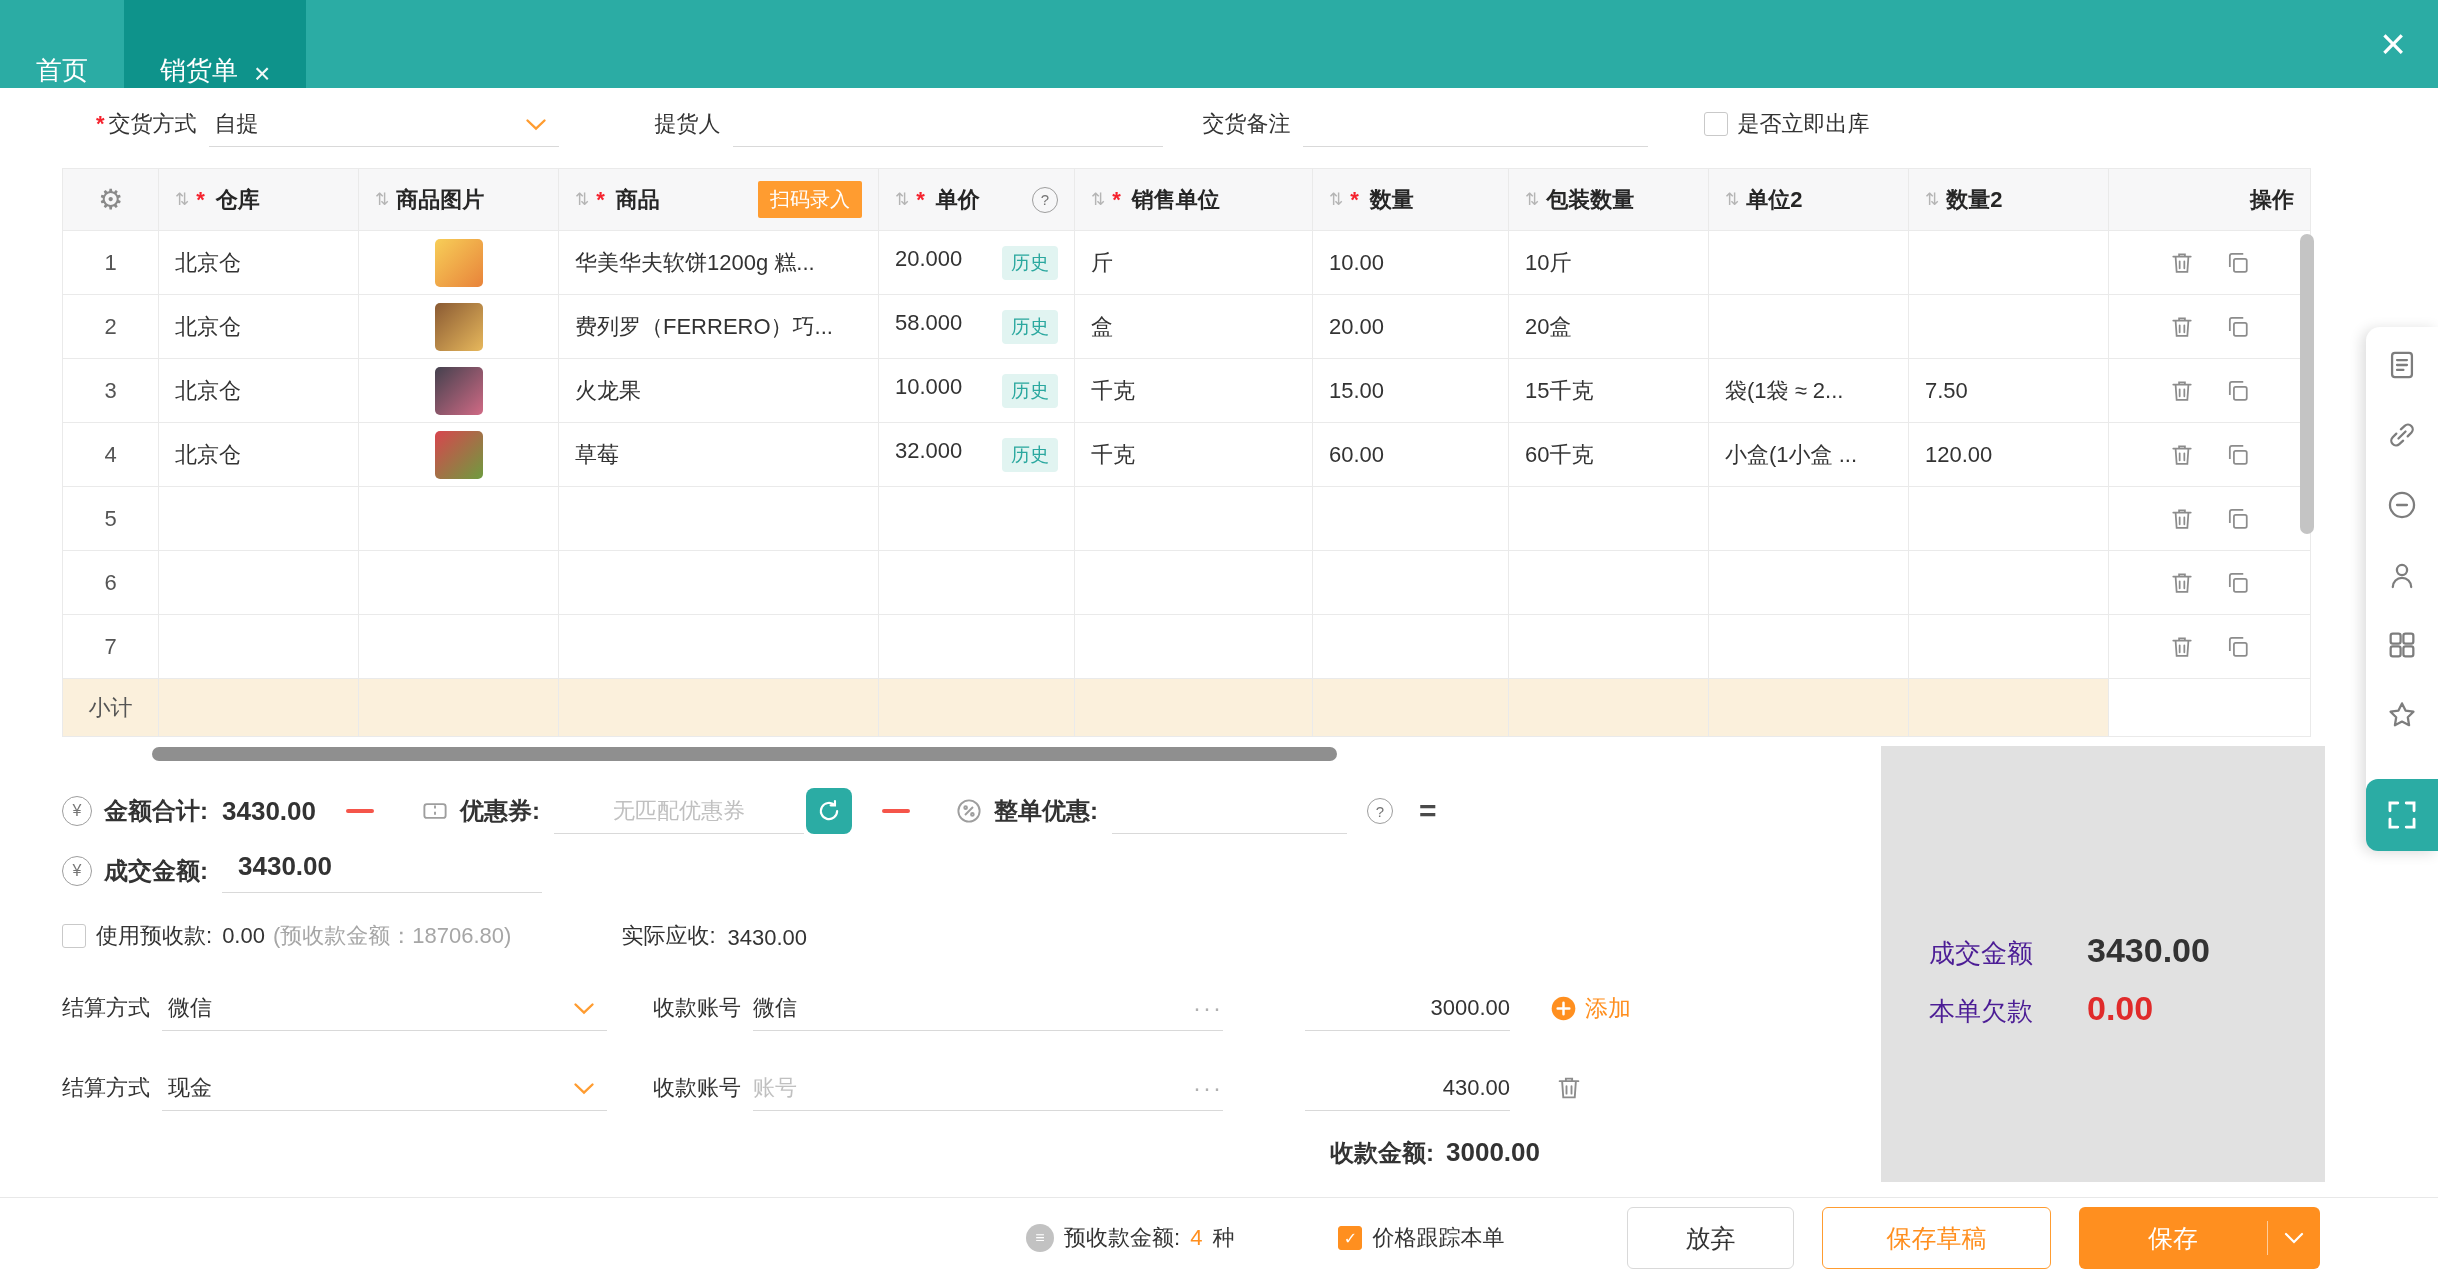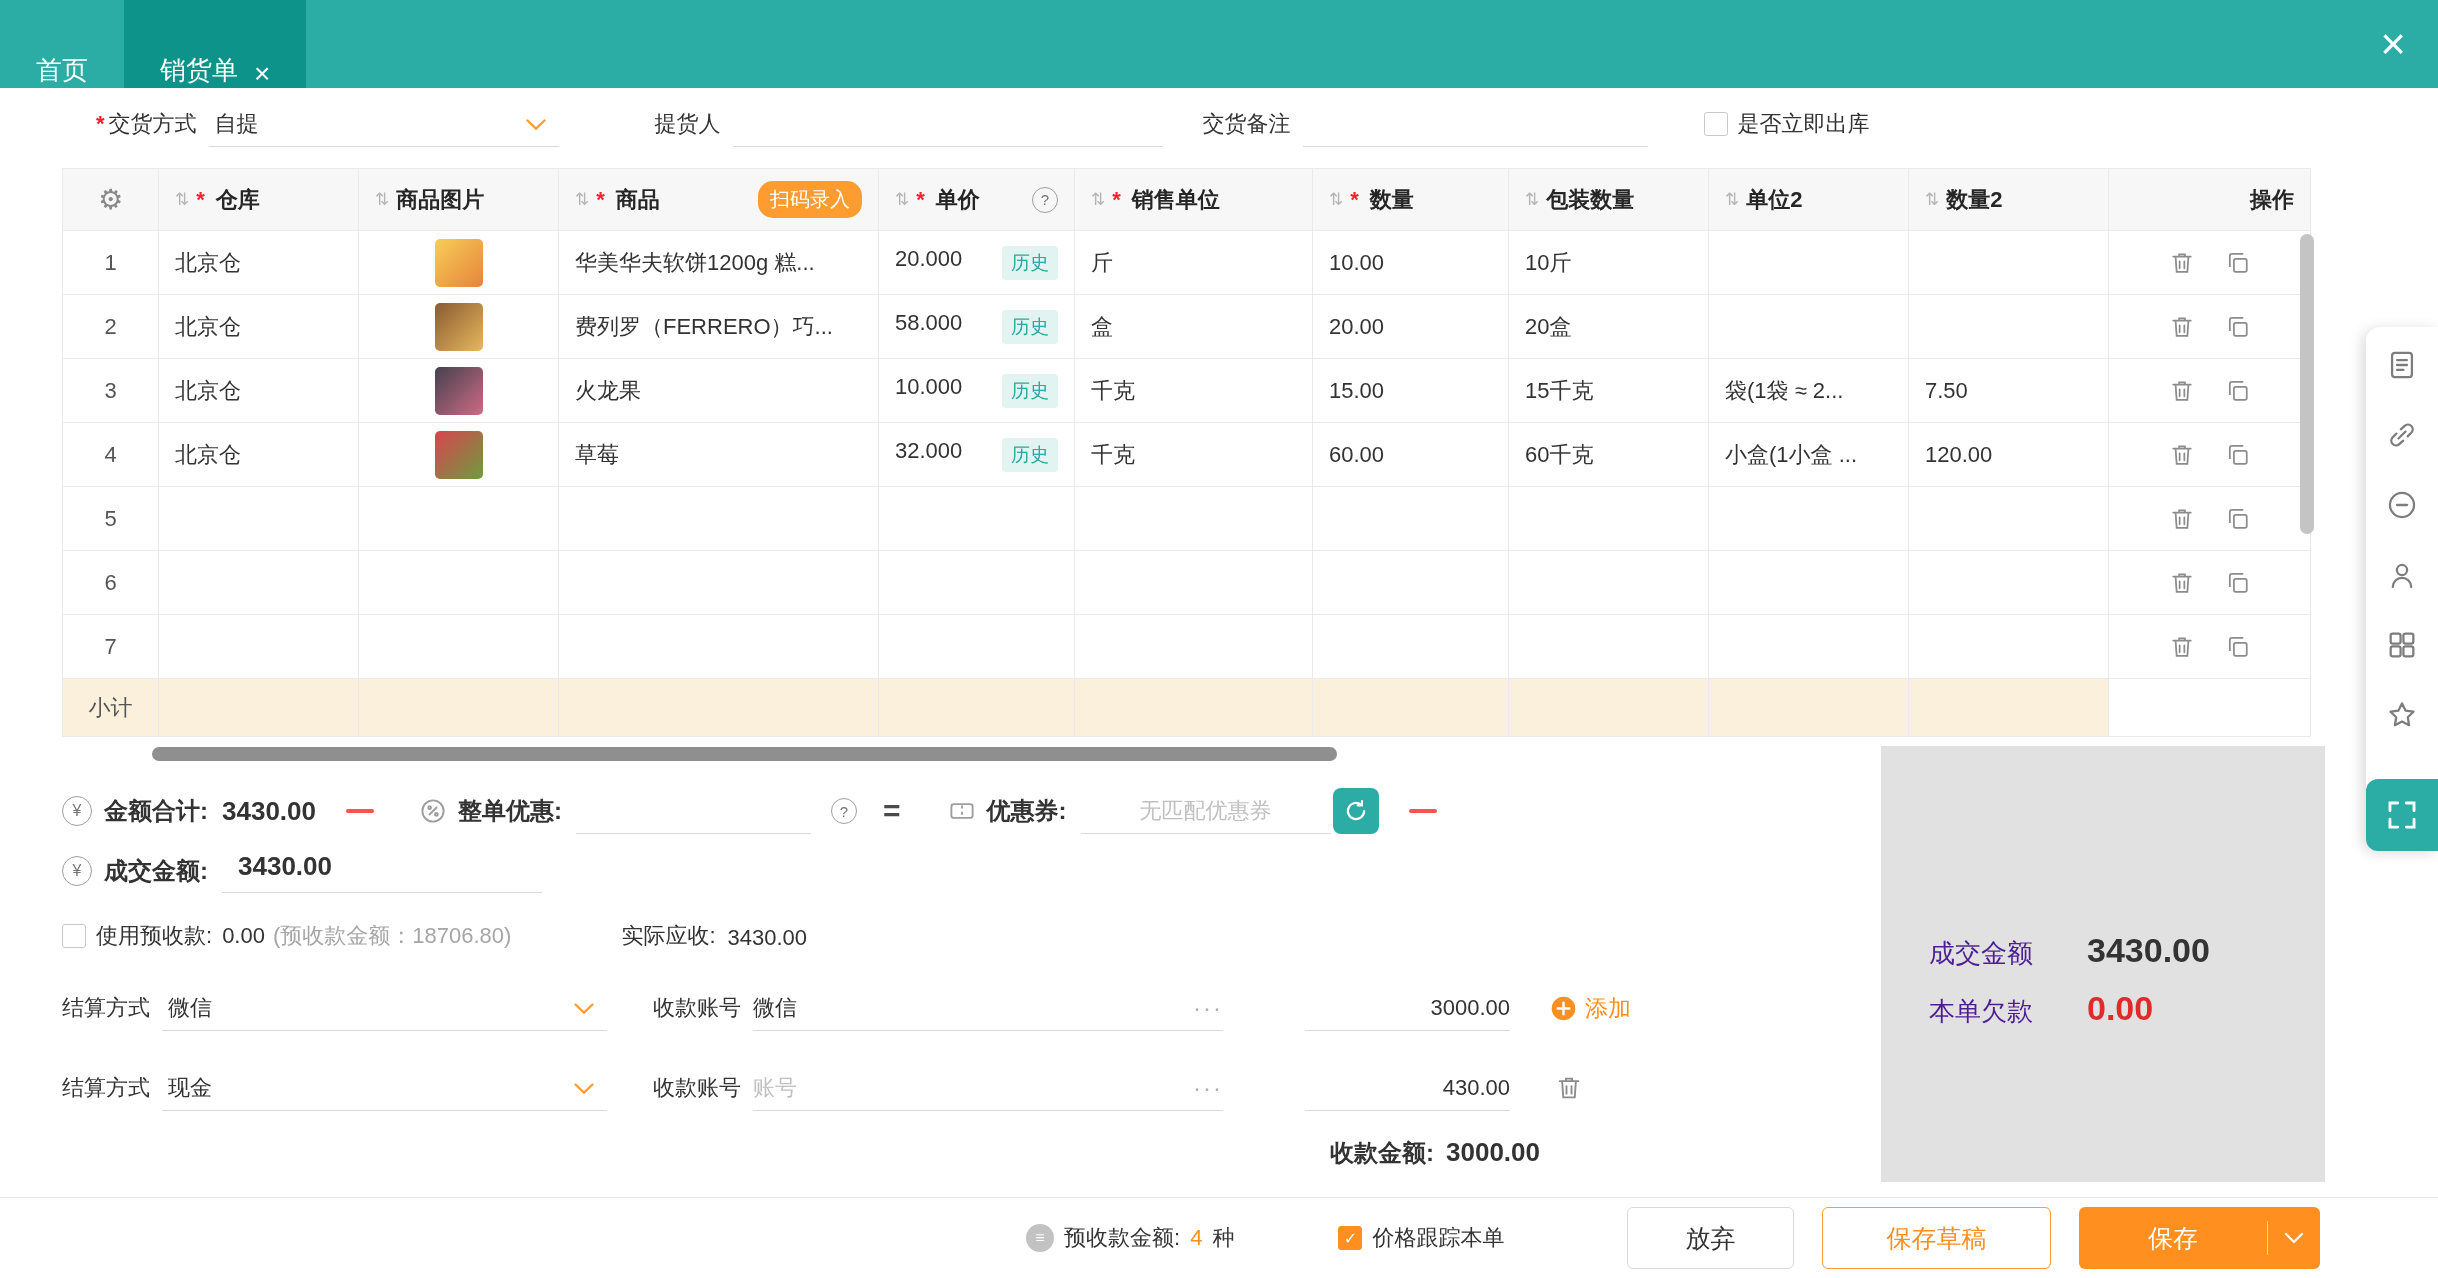--- a/index.html
+++ b/index.html
@@ -28,21 +28,21 @@
 
 .table-wrap{position:relative;margin:16px 0 0 62px;width:2248px}
 table{width:100%;border-collapse:collapse;table-layout:fixed}
 th,td{border:1px solid #EAEAEA;padding:0 16px;white-space:nowrap;overflow:hidden;text-align:left}
 thead th{background:#F7F7F8;height:62px;font-size:22px;color:#262626;font-weight:700}
 tbody td{height:64px;font-size:22px;background:#fff}
 .th-in{display:flex;align-items:center;gap:7px}
 .sort{color:#B5B5B5;font-size:17px;font-weight:400}
 .c-num{text-align:center;padding:0;color:#555}
 .gear{font-size:28px;color:#8A8A8A;cursor:pointer}
-.scan-btn{margin-left:auto;background:#FF9C30;color:#fff;font-size:20px;font-weight:400;padding:5px 12px;border-radius:15px;cursor:pointer}
+.scan-btn{margin-left:auto;background:#FF9C30;color:#fff;font-size:20px;font-weight:400;padding:5px 12px;border-radius:2px;cursor:pointer}
 .qcirc{width:26px;height:26px;border:1.5px solid #9E9E9E;border-radius:50%;color:#757575;font-size:15px;font-weight:400;display:inline-flex;align-items:center;justify-content:center;flex:none}
 .qcirc--end{margin-left:auto}
 .price-in{display:flex;align-items:flex-start;justify-content:space-between}
 .hist{background:#E1F4F1;color:#2BA89F;font-size:19px;padding:4px 9px;border-radius:4px;cursor:pointer}
 .c-img{text-align:center}
 .thumb{width:48px;height:48px;border-radius:5px;display:inline-block;vertical-align:middle;cursor:pointer}
 .t1{background:linear-gradient(135deg,#F7CE58,#E8833A)}
 .t2{background:linear-gradient(135deg,#8A5A33,#E7B85C)}
 .t3{background:linear-gradient(135deg,#44414E,#D06A85)}
 .t4{background:linear-gradient(135deg,#D8454E,#6E9C3F)}
@@ -435,55 +435,55 @@
 <div class="h-scroll"></div>
 
 <div class="summary">
 
   <div class="sum-row1">
     <span class="cicon">¥</span>
     <span class="slabel">金额合计:</span>
     <span class="sval">3430.00</span>
     <span class="minus"></span>
 
-    <div class="grp" style="margin-left:44px">
-      <span style="margin-right:10px;display:inline-flex">
-          <svg viewBox="0 0 24 24" width="30" height="30" fill="none" stroke="#9E9E9E" stroke-width="1.5">
-            <circle cx="12" cy="12" r="8.5"></circle>
-            <path d="M8.8 15.2L15.2 8.8"></path>
-            <circle cx="9.3" cy="9.3" r="1.1"></circle>
-            <circle cx="14.7" cy="14.7" r="1.1"></circle>
-          </svg>
-        </span>
-      <span class="slabel">整单优惠:</span>
-      <div class="uline" style="width:235px;margin-left:14px">
-          <input class="bare disc-input" style="">
-        </div>
-      <span class="qcirc" style="margin-left:20px">?</span>
-      <span class="equals">=</span>
-    </div>
-
     <div class="grp" style="margin-left:46px">
       <span style="margin-right:10px;display:inline-flex">
           <svg viewBox="0 0 24 24" width="30" height="30" fill="none" stroke="#9E9E9E" stroke-width="1.5">
             <rect x="3.5" y="6.5" width="17" height="11" rx="2"></rect>
             <path d="M12 7.5v9" stroke-dasharray="2.5 2.5"></path>
           </svg>
         </span>
       <span class="slabel">优惠券:</span>
       <div class="uline" style="width:250px;margin-left:14px">
           <input class="bare cpn-input" placeholder="无匹配优惠券" style="">
         </div>
       <span class="refresh-btn">
           <svg viewBox="0 0 24 24" width="26" height="26" fill="none" stroke="#fff" stroke-width="2" stroke-linecap="round">
             <path d="M19.5 12a7.5 7.5 0 1 1-2.2-5.3M17.5 2.8v4h-4"></path>
           </svg>
         </span>
       <span class="minus"></span>
     </div>
+
+    <div class="grp" style="margin-left:44px">
+      <span style="margin-right:10px;display:inline-flex">
+          <svg viewBox="0 0 24 24" width="30" height="30" fill="none" stroke="#9E9E9E" stroke-width="1.5">
+            <circle cx="12" cy="12" r="8.5"></circle>
+            <path d="M8.8 15.2L15.2 8.8"></path>
+            <circle cx="9.3" cy="9.3" r="1.1"></circle>
+            <circle cx="14.7" cy="14.7" r="1.1"></circle>
+          </svg>
+        </span>
+      <span class="slabel">整单优惠:</span>
+      <div class="uline" style="width:235px;margin-left:14px">
+          <input class="bare disc-input" style="">
+        </div>
+      <span class="qcirc" style="margin-left:20px">?</span>
+      <span class="equals">=</span>
+    </div>
   </div>
 
   <div class="sum-row2">
     <span class="cicon">¥</span>
     <span class="slabel">成交金额:</span>
     <span class="deal-val" style="margin-left:14px">3430.00</span>
   </div>
 
   <div class="sum-row3">
     <span class="cb"></span>

